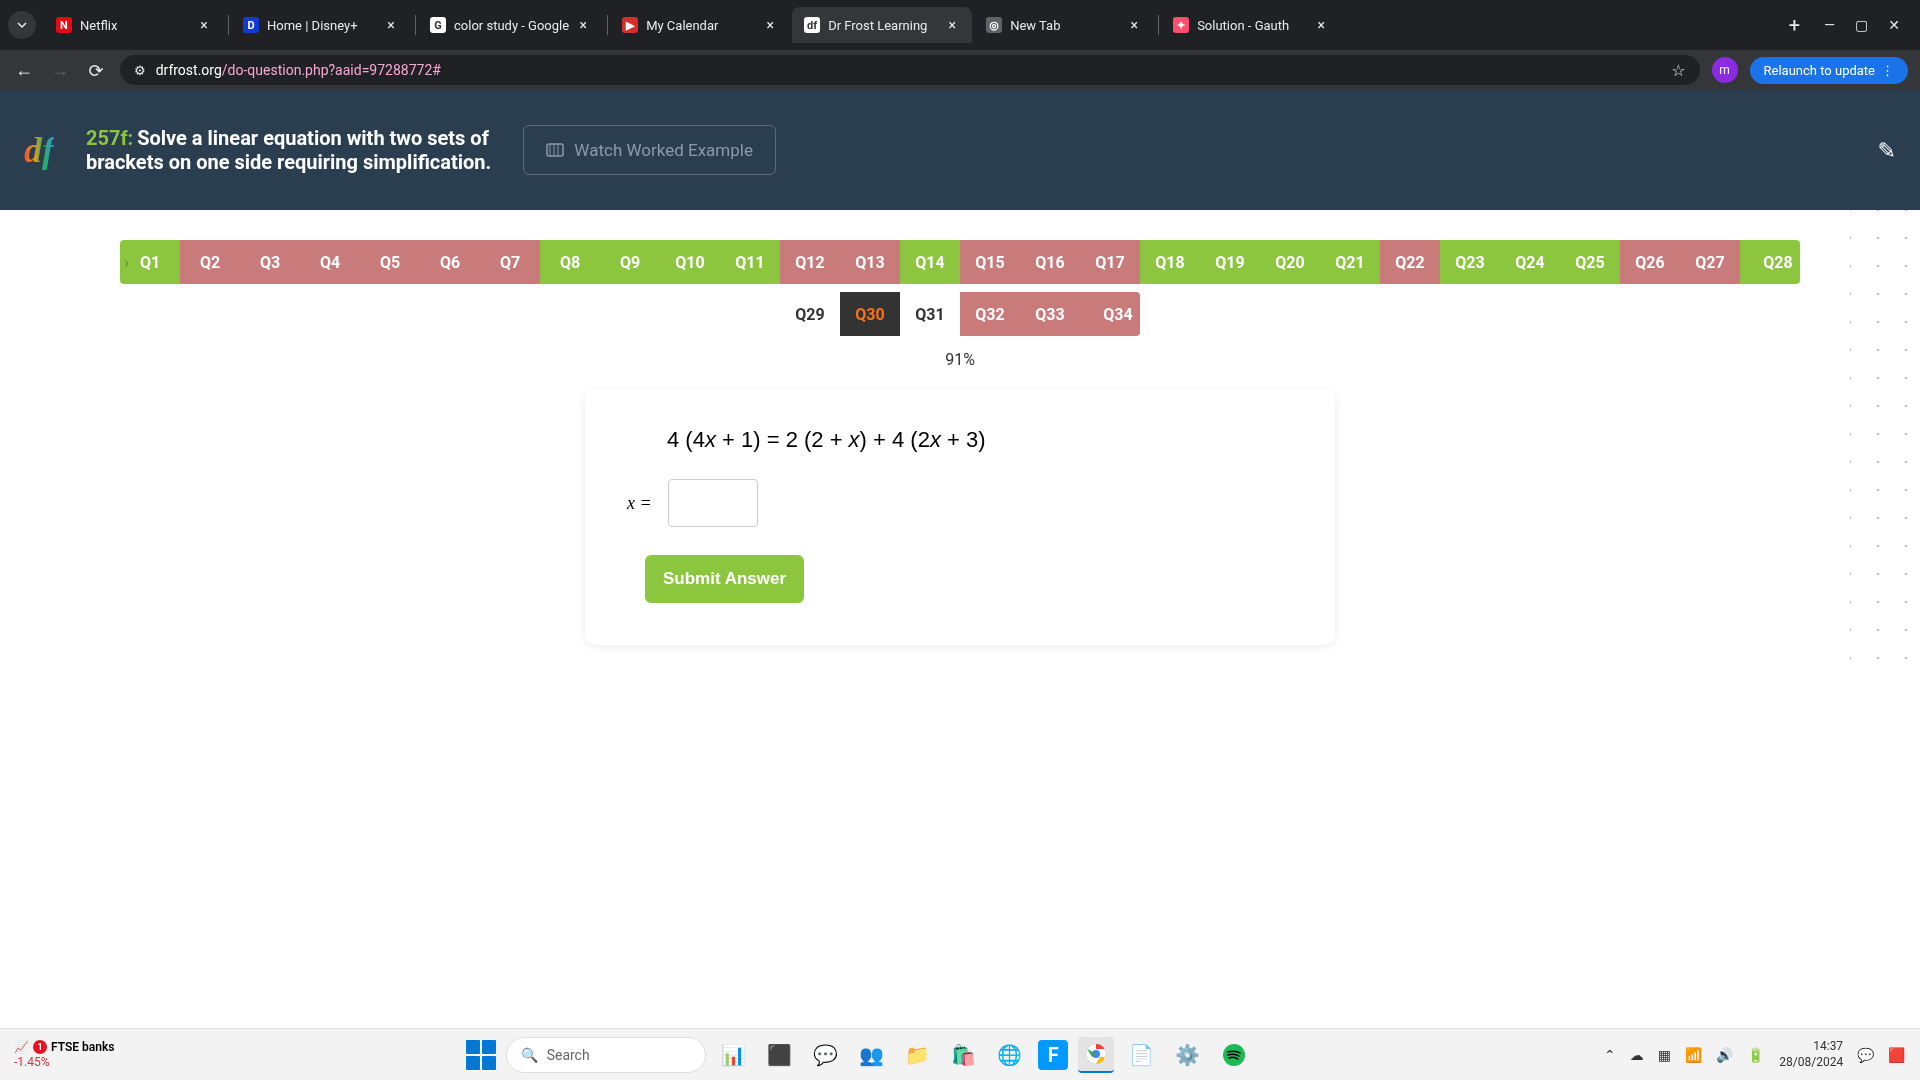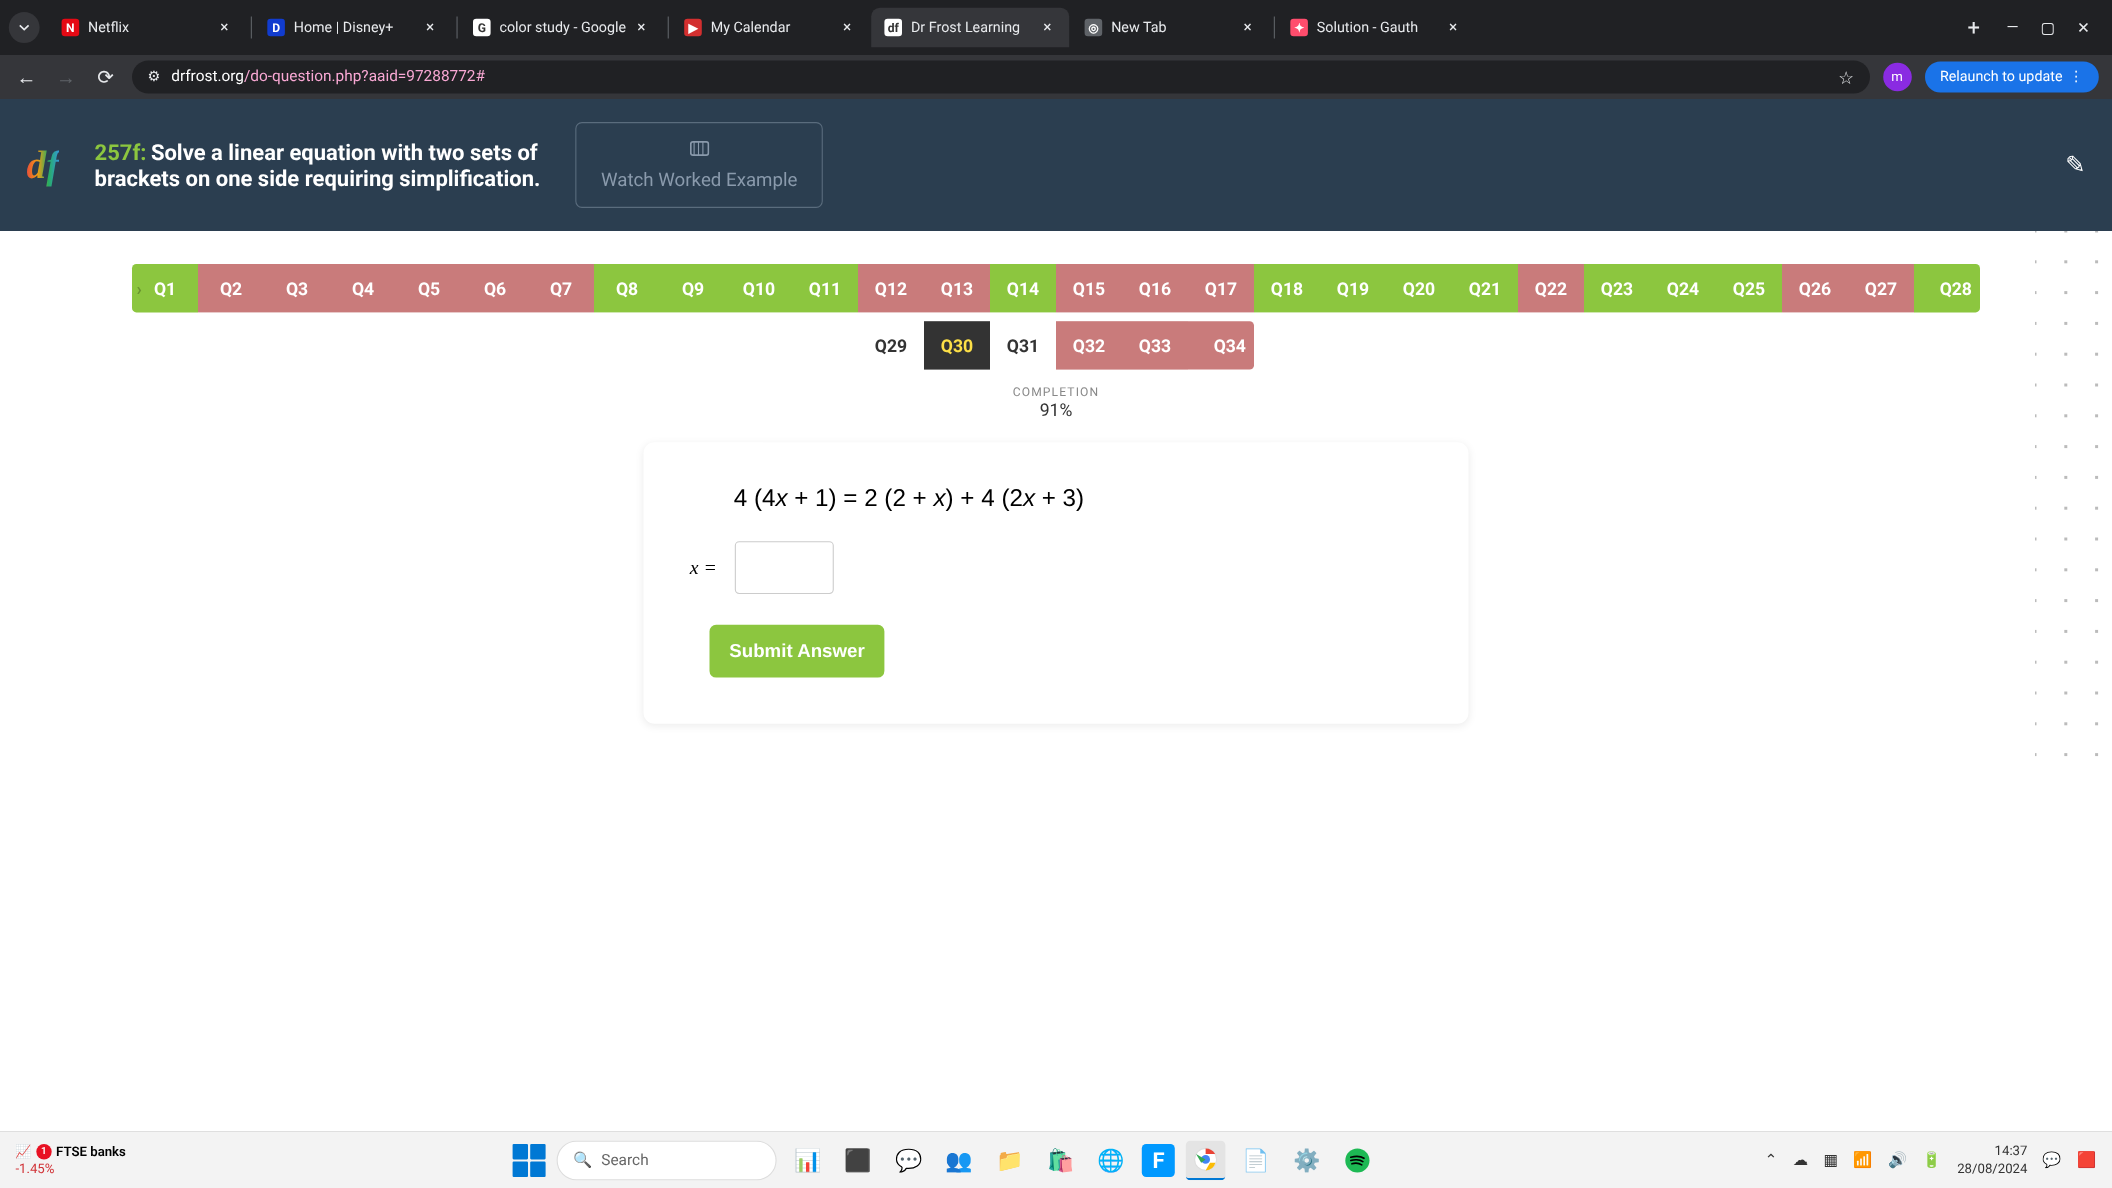--- a/index.html
+++ b/index.html
@@ -28,35 +28,35 @@
 .star-btn { color: #e8eaed; font-size: 16px; cursor: pointer; }
 .profile-badge { width: 26px; height: 26px; border-radius: 50%; background: #8a2be2; color: #fff; display: flex; align-items: center; justify-content: center; font-size: 12px; }
 .relaunch-btn { background: #1a73e8; color: #fff; border-radius: 20px; padding: 6px 14px; font-size: 13px; cursor: pointer; display: flex; align-items: center; gap: 6px; }
 
 
 .page-header { background: #2b3e50; height: 120px; display: flex; align-items: center; padding: 0 24px; gap: 32px; }
 .df-logo { font-family: Georgia, serif; font-size: 36px; font-weight: bold; font-style: italic; background: linear-gradient(90deg, #e74c3c, #f39c12, #27ae60, #3498db); -webkit-background-clip: text; -webkit-text-fill-color: transparent; }
 .header-text { color: #fff; }
 .header-code { color: #8cc63f; font-weight: bold; font-size: 20px; }
 .header-title { font-weight: bold; font-size: 20px; }
-.watch-btn { border: 1px solid #5a6c7d; color: #8a9aac; padding: 14px 22px; border-radius: 6px; font-size: 17px; display: flex; align-items: center; gap: 10px; cursor: pointer; flex-direction: column; }
+.watch-btn { border: 1px solid #5a6c7d; color: #8a9aac; padding: 14px 22px; border-radius: 6px; font-size: 17px; display: flex; align-items: center; gap: 10px; cursor: pointer; }
 .pencil-icon { margin-left: auto; color: #fff; font-size: 22px; cursor: pointer; }
 
 
 .content { padding: 30px 40px; position: relative; }
 .dotted-bg { position: absolute; right: 0; top: 0; bottom: 0; width: 70px; background-image: radial-gradient(circle, #bbb 1.5px, transparent 1.5px); background-size: 28px 28px; background-position: 14px 14px; }
 
 .qnav { display: flex; flex-wrap: wrap; justify-content: center; gap: 0; border-radius: 4px; margin-bottom: 8px; }
 .qbtn { min-width: 60px; height: 44px; display: flex; align-items: center; justify-content: center; font-weight: bold; color: #fff; font-size: 16px; cursor: pointer; position: relative; }
 .qbtn.first { border-radius: 4px 0 0 4px; }
 .qbtn.last { border-radius: 0 4px 4px 0; padding-left: 16px; }
 .q-green { background: #8cc63f; }
 .q-pink { background: #c97b7b; }
 .q-white { background: #fff; color: #333; }
-.q-dark { background: #333; color: #fde047; }
+.q-dark { background: #333; color: #f97316; }
 .qbtn .caret { position: absolute; left: 4px; color: rgba(0,0,0,0.25); font-size: 16px; }
 .qnav-row2 { display: flex; justify-content: center; gap: 0; margin-top: 2px; }
 
 .completion { text-align: center; margin-top: 14px; }
 .completion-label { font-size: 11px; letter-spacing: 1px; color: #888; }
 .completion-value { font-size: 16px; color: #333; }
 
 .question-card { background: #fff; border-radius: 10px; max-width: 750px; margin: 20px auto 0; padding: 38px 42px 42px; box-shadow: 0 2px 8px rgba(0,0,0,0.08); }
 .q-prompt { font-size: 20px; color: #222; margin-bottom: 16px; }
 .q-prompt .var { font-style: italic; font-family: 'Times New Roman', serif; }
@@ -217,21 +217,20 @@
   <div class="qnav-row2" id="qnav2">
       <div class="qbtn q-white first">Q29</div>
       <div class="qbtn q-dark">Q30</div>
       <div class="qbtn q-white">Q31</div>
       <div class="qbtn q-pink">Q32</div>
       <div class="qbtn q-pink">Q33</div>
       <div class="qbtn q-pink last">Q34</div>
     </div>
 
   <div class="completion">
-    <div class="completion-label">COMPLETION</div>
     <div class="completion-value">91%</div>
   </div>
 
   <div class="question-card">
     <div class="q-equation">
       4 (4<span class="var">x</span> + 1) = 2 (2 + <span class="var">x</span>) + 4 (2<span class="var">x</span> + 3)
     </div>
     <div class="answer-row">
       <span><span class="var">x</span> =</span>
       <input class="answer-input" type="text" style="">

